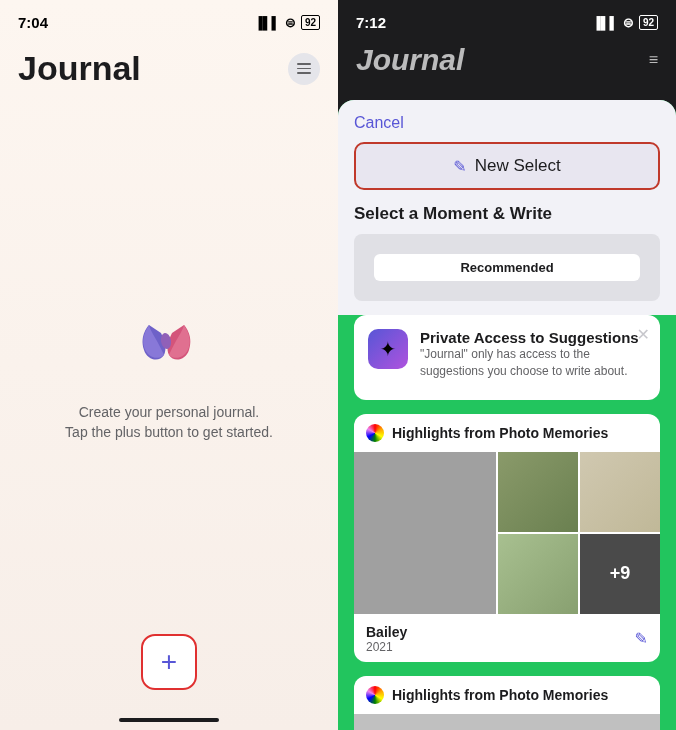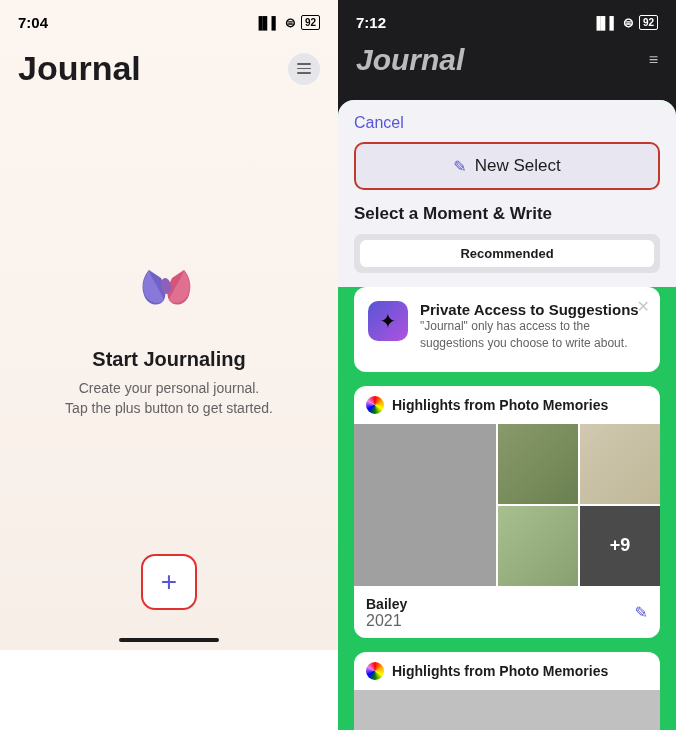--- a/index.html
+++ b/index.html
@@ -8,21 +8,21 @@
       height: 730px;
       display: flex;
       flex-direction: row;
       font-family: -apple-system, BlinkMacSystemFont, 'Helvetica Neue', sans-serif;
       overflow: hidden;
     }
 
     
     .left-panel {
       width: 338px;
-      height: 650px;
+      height: 730px;
       background: linear-gradient(180deg, #fdf6f0 0%, #f7eee8 100%);
       display: flex;
       flex-direction: column;
       position: relative;
     }
     .left-status-bar {
       display: flex;
       justify-content: space-between;
       align-items: center;
       padding: 14px 18px 4px 18px;
@@ -222,21 +222,21 @@
     .select-moment {
       font-size: 17px;
       font-weight: 600;
       color: #1c1c1e;
       margin-bottom: 10px;
     }
     .tabs-row {
       display: flex;
       background: #e0e0e5;
       border-radius: 8px;
-      padding: 6px;
+      padding: 20px;
       margin-bottom: 14px;
     }
     .tab {
       flex: 1;
       text-align: center;
       padding: 6px;
       border-radius: 6px;
       font-size: 13px;
       font-weight: 500;
       cursor: pointer;
@@ -365,21 +365,21 @@
       font-size: 18px;
       font-weight: 600;
     }
     .highlights-footer {
       padding: 8px 12px;
       display: flex;
       justify-content: space-between;
       align-items: center;
     }
     .bailey-name { font-size: 14px; font-weight: 600; color: #1c1c1e; }
-    .bailey-year { font-size: 16px; color: #636366; }
+    .bailey-year { font-size: 12px; color: #636366; }
     .edit-icon { color: #5856d6; font-size: 16px; cursor: pointer; }
 
     
     .highlights-card-2 {
       background: #fff;
       border-radius: 12px 12px 0 0;
       overflow: hidden;
     }
     .highlights-header-2 {
       padding: 10px 12px;
@@ -418,21 +418,20 @@
 
       <path d="M20 20 C20 20, 10 30, 15 45 C18 55, 30 58, 35 50 C38 44, 36 36, 32 28 Z" fill="#6e61c8"></path>
       <path d="M20 20 C22 28, 28 34, 35 50 C28 56, 18 52, 15 42 C12 32, 18 24, 20 20 Z" fill="#8878d8"></path>
 
       <path d="M55 20 C55 20, 65 30, 60 45 C57 55, 45 58, 40 50 C37 44, 39 36, 43 28 Z" fill="#d4547a"></path>
       <path d="M55 20 C53 28, 47 34, 40 50 C47 56, 57 52, 60 42 C63 32, 57 24, 55 20 Z" fill="#e07090"></path>
 
       <ellipse cx="37" cy="36" rx="5" ry="8" fill="#9060b8" transform="rotate(-10 37 36)"></ellipse>
     </svg>
 
-    <div class="start-title">Start Journaling</div>
     <div class="start-subtitle">
       Create your personal journal.<br>Tap the plus button to get started.
     </div>
   </div>
 
   <div class="plus-btn-container">
     <div class="plus-btn">
       <span class="plus-symbol">+</span>
     </div>
   </div>

